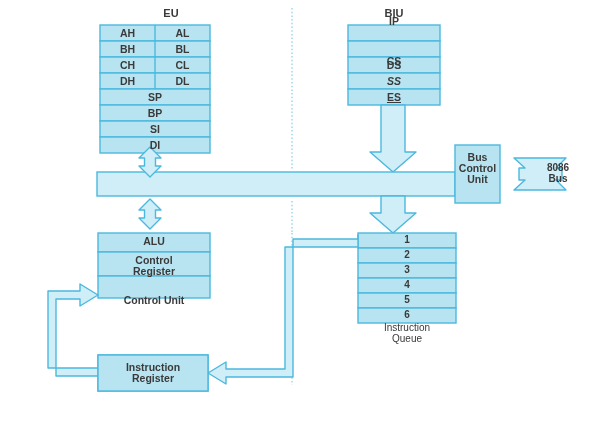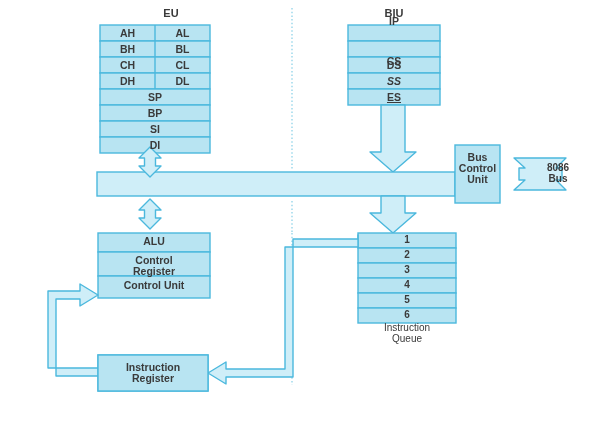--- a/index.html
+++ b/index.html
@@ -141,21 +141,21 @@
 <div class="lbl blk-lbl" style="left:455px; top:152px; width:45px;">Bus
 Control
 Unit</div>
 
 <div class="lbl bus-lbl" style="left:520px; top:163px; width:44px;margin-left:16px;">8086
 Bus</div>
 
 <div class="lbl blk-lbl" style="left:98px; top:236px; width:112px;">ALU</div>
 <div class="lbl blk-lbl" style="left:98px; top:255px; width:112px;">Control
 Register</div>
-<div class="lbl blk-lbl" style="left:98px; top:280px; width:112px;">Control Unit</div>
+<div class="lbl blk-lbl" style="left:98px; top:295px; width:112px;">Control Unit</div>
 
 <div class="lbl q-lbl" style="left:358px; top:235px; width:98px;">1</div>
 <div class="lbl q-lbl" style="left:358px; top:250px; width:98px;">2</div>
 <div class="lbl q-lbl" style="left:358px; top:265px; width:98px;">3</div>
 <div class="lbl q-lbl" style="left:358px; top:280px; width:98px;">4</div>
 <div class="lbl q-lbl" style="left:358px; top:295px; width:98px;">5</div>
 <div class="lbl q-lbl" style="left:358px; top:310px; width:98px;">6</div>
 
 <div class="lbl cap-lbl" style="left:358px; top:323px; width:98px;">Instruction
 Queue</div>

